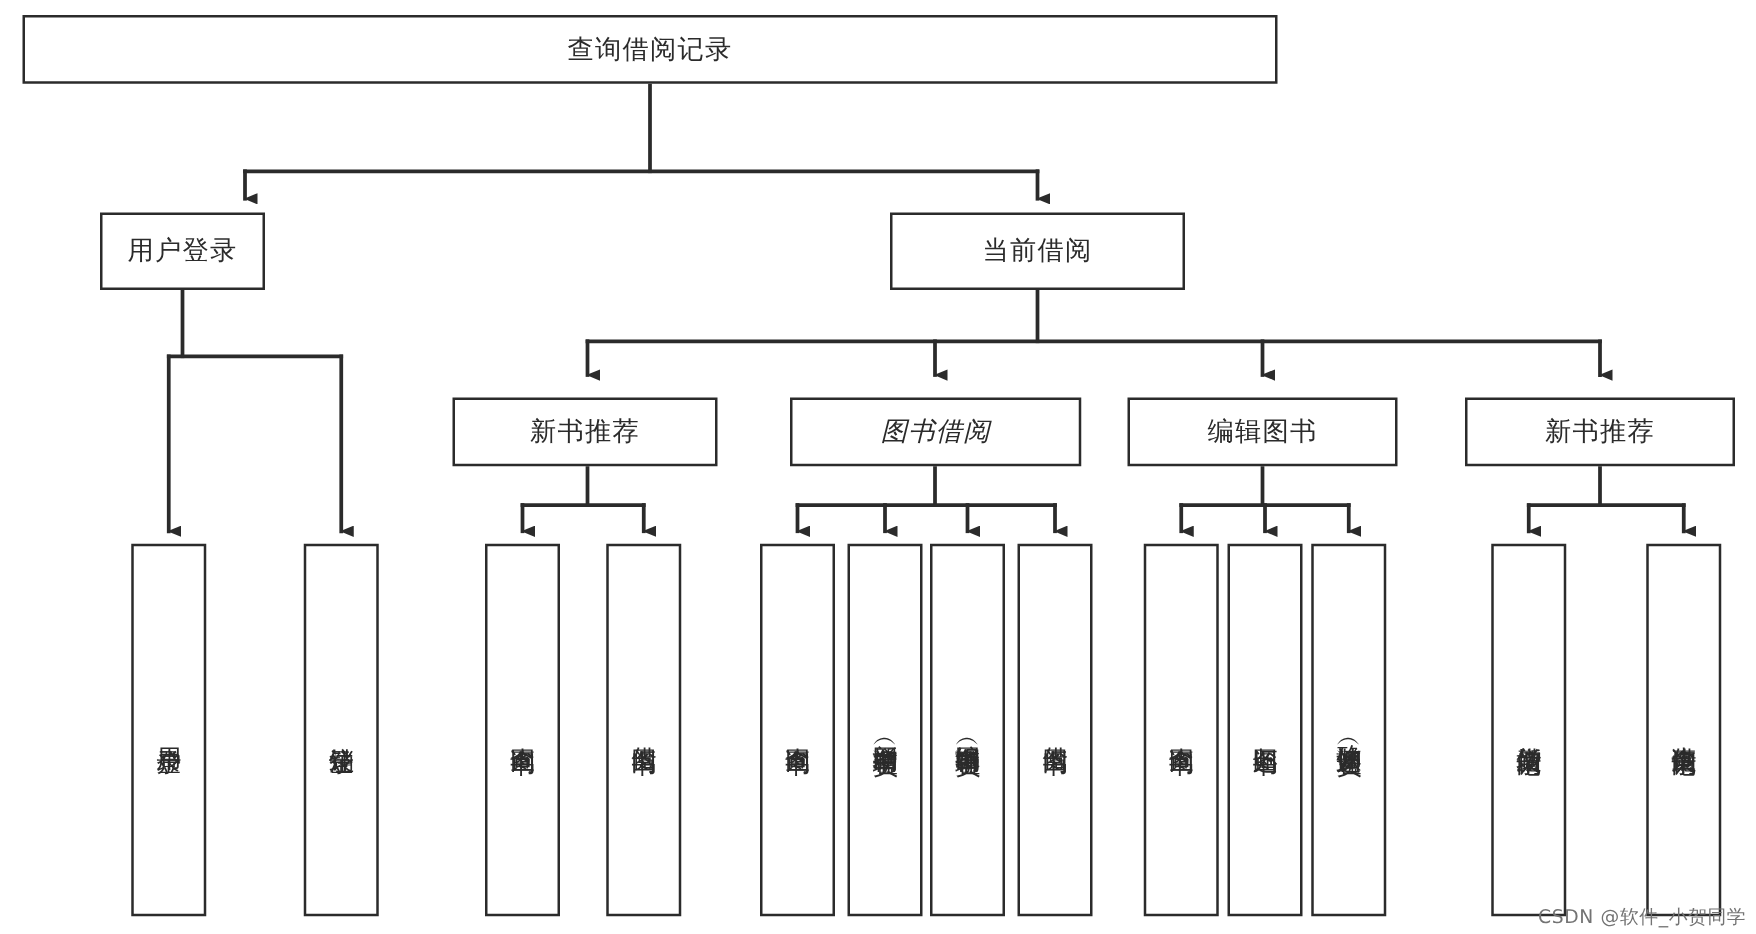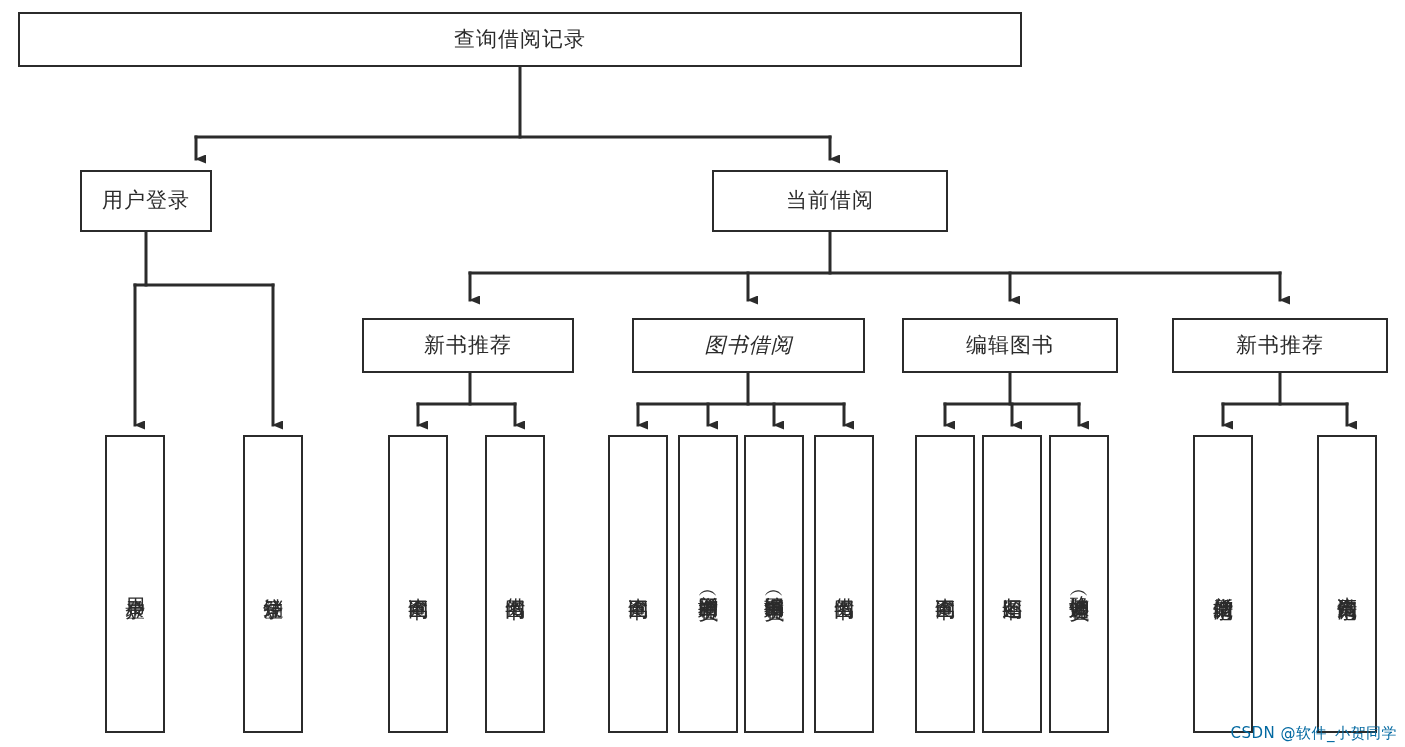--- a/index.html
+++ b/index.html
@@ -58,21 +58,21 @@
   }
   .node-label {
     display: block;
     user-select: none;
   }
   #watermark {
     position: absolute;
     right: 8px;
     bottom: 4px;
     font-size: 15px;
-    color: #0369a1;
+    color: #737373;
     letter-spacing: 0.5px;
     white-space: nowrap;
     pointer-events: none;
   }
 </style>
 </head>
 <body>
 
 <div id="diagram-root">
 

